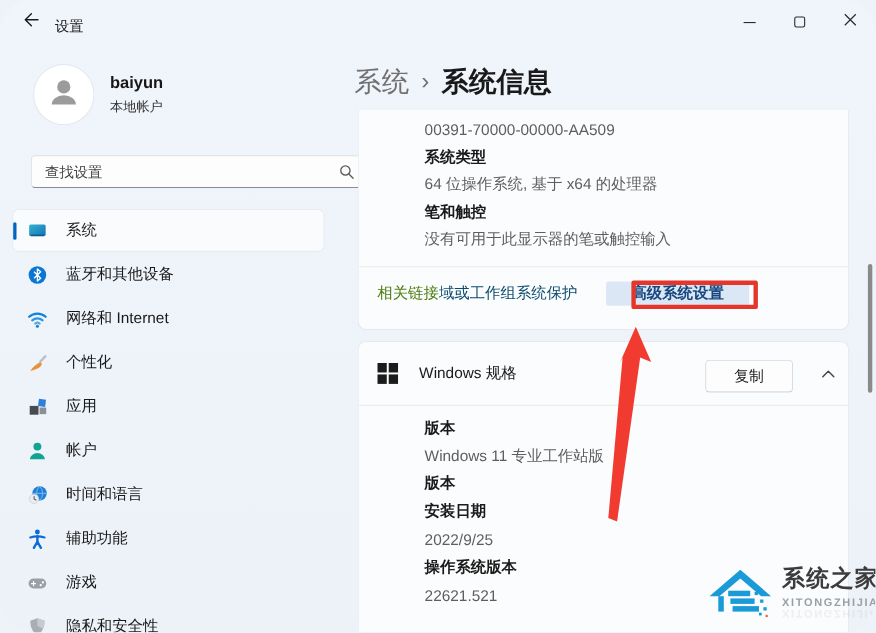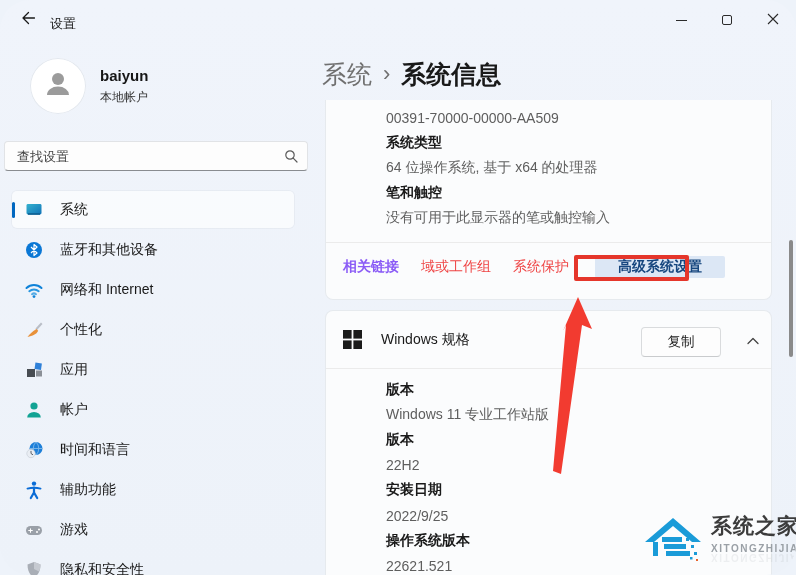--- a/index.html
+++ b/index.html
@@ -16,21 +16,21 @@
   .min-glyph { width:11px; border-top:1px solid #2b2b2b; }
   .max-glyph { width:10px; height:10px; border:1px solid #2b2b2b; border-radius:2px; }
 
   
   .profile { position:absolute; left:30px; top:58px; display:flex; align-items:center; }
   .avatar { width:56px; height:56px; border-radius:50%; background:#ffffff; display:flex; align-items:center; justify-content:center; box-shadow:0 0 0 1px #e3e8ef inset; }
   .profile-texts { margin-left:14px; }
   .profile-name { font-size:15px; font-weight:bold; color:#161616; }
   .profile-sub { font-size:12px; color:#333; margin-top:5px; }
 
-  .searchbox { position:absolute; left:4px; top:141px; width:304px; height:30px; background:#fdfdfd; border:1px solid #e1e3e6; border-bottom:1px solid #898c90; border-radius:4px; display:flex; align-items:center; }
+  .searchbox { position:absolute; left:28px; top:141px; width:304px; height:30px; background:#fdfdfd; border:1px solid #e1e3e6; border-bottom:1px solid #898c90; border-radius:4px; display:flex; align-items:center; }
   .searchbox input { flex:1; border:none; outline:none; background:transparent; font-size:13px; color:#1b1b1b; padding:0 0 0 12px; font-family:inherit; }
   .searchbox input::placeholder { color:#454545; opacity:1; }
   .search-icon-wrap { width:32px; display:flex; justify-content:center; }
 
   .nav { position:absolute; left:12px; top:191px; width:282px; }
   .nav-item { position:relative; height:37px; margin-bottom:3px; display:flex; align-items:center; border-radius:5px; cursor:pointer; }
   .nav-item.sel { background:rgba(255,255,255,0.62); box-shadow:0 0 0 1px rgba(0,0,0,0.03); }
   .acc { position:absolute; left:0px; top:50%; transform:translateY(-50%); width:3px; height:16px; border-radius:2px; background:#0067c0; display:none; }
   .nav-item.sel .acc { display:block; }
   .nico { width:20px; height:20px; margin-left:12px; display:flex; align-items:center; justify-content:center; }
@@ -51,22 +51,22 @@
   .kv .lab { font-weight:bold; color:#1a1a1a; }
   .kv .val { color:#5e5e5e; }
   .card1 .kv { top:5px; }
   .card2 .kv { top:66px; }
 
   .divider { position:absolute; left:0; width:100%; border-top:1px solid #ebebeb; }
   .card1 .divider { top:142px; }
   .card2 .divider { top:57px; }
 
   .related { position:absolute; left:17px; top:156px; font-size:14px; display:flex; align-items:center; }
-  .related-label { font-weight:bold; color:#8b5cf6; }
-  .rlink { color:#ef4444; margin-left:22px; cursor:pointer; }
+  .related-label { font-weight:normal; color:#4d7c0f; }
+  .rlink { color:#0c4a6e; cursor:pointer; }
   .rlink.advanced { margin-left:26px; color:#17477f; font-weight:bold; background:#dce7f5; padding:2px 23px; border-radius:2px; }
 
   .spec-header { position:absolute; left:0; top:0; width:100%; height:57px; }
   .spec-icon { position:absolute; left:17px; top:19px; }
   .spec-title { position:absolute; left:55px; top:20px; font-size:14px; color:#191919; }
   .copy-btn { position:absolute; left:315px; top:16px; width:80px; height:30px; background:#fdfdfd; border:1px solid #d9dbdd; border-bottom-color:#c9cbcd; border-radius:4px; font-size:13.5px; color:#1b1b1b; display:flex; align-items:center; justify-content:center; cursor:pointer; }
   .chevron-btn { position:absolute; left:412px; top:17px; width:30px; height:26px; display:flex; align-items:center; justify-content:center; cursor:pointer; }
 
   
   .scroll-thumb { position:absolute; left:789px; top:240px; width:4px; height:117px; background:#8a8a8a; border-radius:2px; }
@@ -302,21 +302,20 @@
         <span><svg width="14" height="10" viewBox="0 0 14 10">
               <path d="M2 7.5 L7 2.5 L12 7.5" stroke="#444" stroke-width="1.3" fill="none" stroke-linecap="round" stroke-linejoin="round"></path>
             </svg></span>
       </div>
     </div>
     <div class="divider"></div>
     <div class="kv">
       <div class="line lab">版本</div>
       <div class="line val">Windows 11 专业工作站版</div>
       <div class="line lab">版本</div>
-      <div class="line val">22H2</div>
       <div class="line lab">安装日期</div>
       <div class="line val">2022/9/25</div>
       <div class="line lab">操作系统版本</div>
       <div class="line val">22621.521</div>
     </div>
   </div>
 
   <div class="scroll-thumb"></div>
 
   <div class="watermark">

